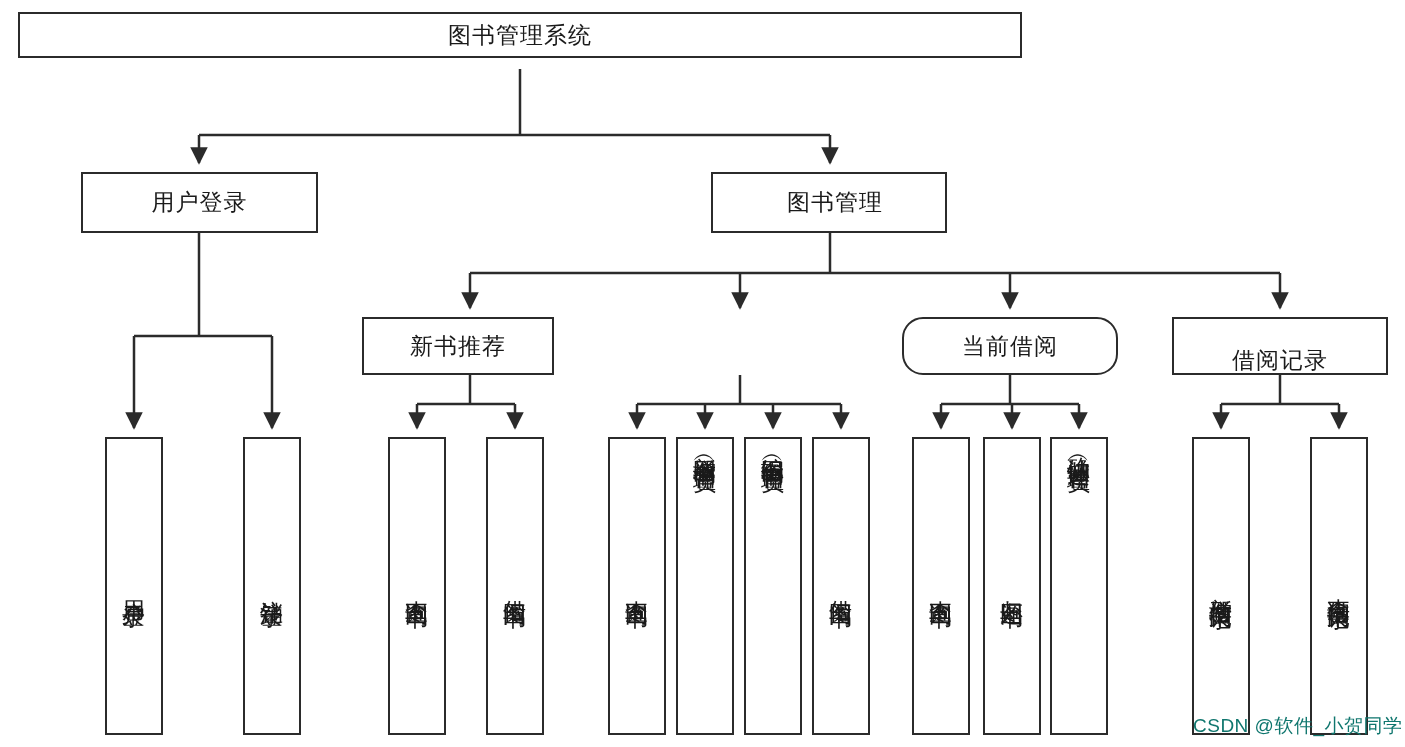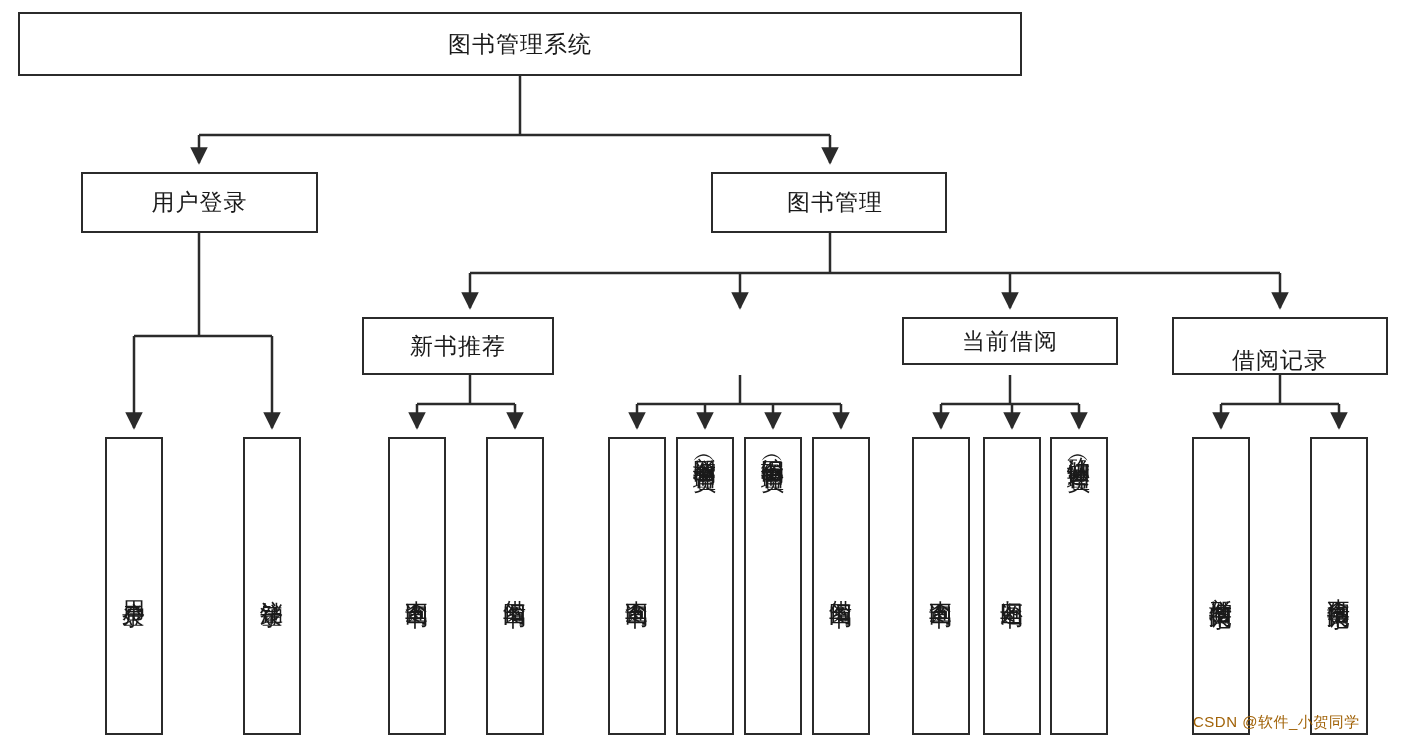--- a/index.html
+++ b/index.html
@@ -53,22 +53,22 @@
     font-size: 23px;
     line-height: 1.22;
     letter-spacing: 2px;
     white-space: nowrap;
   }
   .node.leaf.centered {
     align-items: center;
   }
   .watermark {
     position: absolute;
-    font-size: 15px;
-    color: #a16207;
+    font-size: 19px;
+    color: #0f766e;
     white-space: nowrap;
     letter-spacing: 0.5px;
   }
 </style>
 </head>
 <body>
 
 <div id="canvas">
 
   <svg id="wires" viewBox="0 0 1405 747" xmlns="http://www.w3.org/2000/svg">
@@ -114,38 +114,38 @@
       <path d="M 1012 404 L 1012 428" marker-end="url(#arrow)"></path>
       <path d="M 1079 404 L 1079 428" marker-end="url(#arrow)"></path>
 
       <path d="M 1280 375 L 1280 404"></path>
       <path d="M 1221 404 L 1339 404"></path>
       <path d="M 1221 404 L 1221 428" marker-end="url(#arrow)"></path>
       <path d="M 1339 404 L 1339 428" marker-end="url(#arrow)"></path>
     </g>
   </svg>
 
-  <div class="node root" style="left:18px; top:12px; width:1004px; height:64px;">
+  <div class="node root" style="left:18px; top:12px; width:1004px; height:46px;">
     <span class="label">图书管理系统</span>
   </div>
 
   <div class="node" style="left:81px; top:172px; width:237px; height:61px;">
     <span class="label">用户登录</span>
   </div>
 
   <div class="node" style="left:711px; top:172px; width:236px; height:61px;padding-left:12px;">
     <span class="label">图书管理</span>
   </div>
 
   <div class="node" style="left:362px; top:317px; width:192px; height:58px;">
     <span class="label">新书推荐</span>
   </div>
 
 
-  <div class="node" style="left:902px; top:317px; width:216px; height:48px;">
+  <div class="node" style="left:902px; top:317px; width:216px; height:58px;border-radius:21px;">
     <span class="label">当前借阅</span>
   </div>
 
   <div class="node" style="left:1172px; top:317px; width:216px; height:58px;align-items:flex-end;">
     <span class="label">借阅记录</span>
   </div>
 
   <div class="node leaf centered" style="left:105px; top:437px; width:58px; height:298px;">
     <span class="label">用户登录</span>
   </div>

